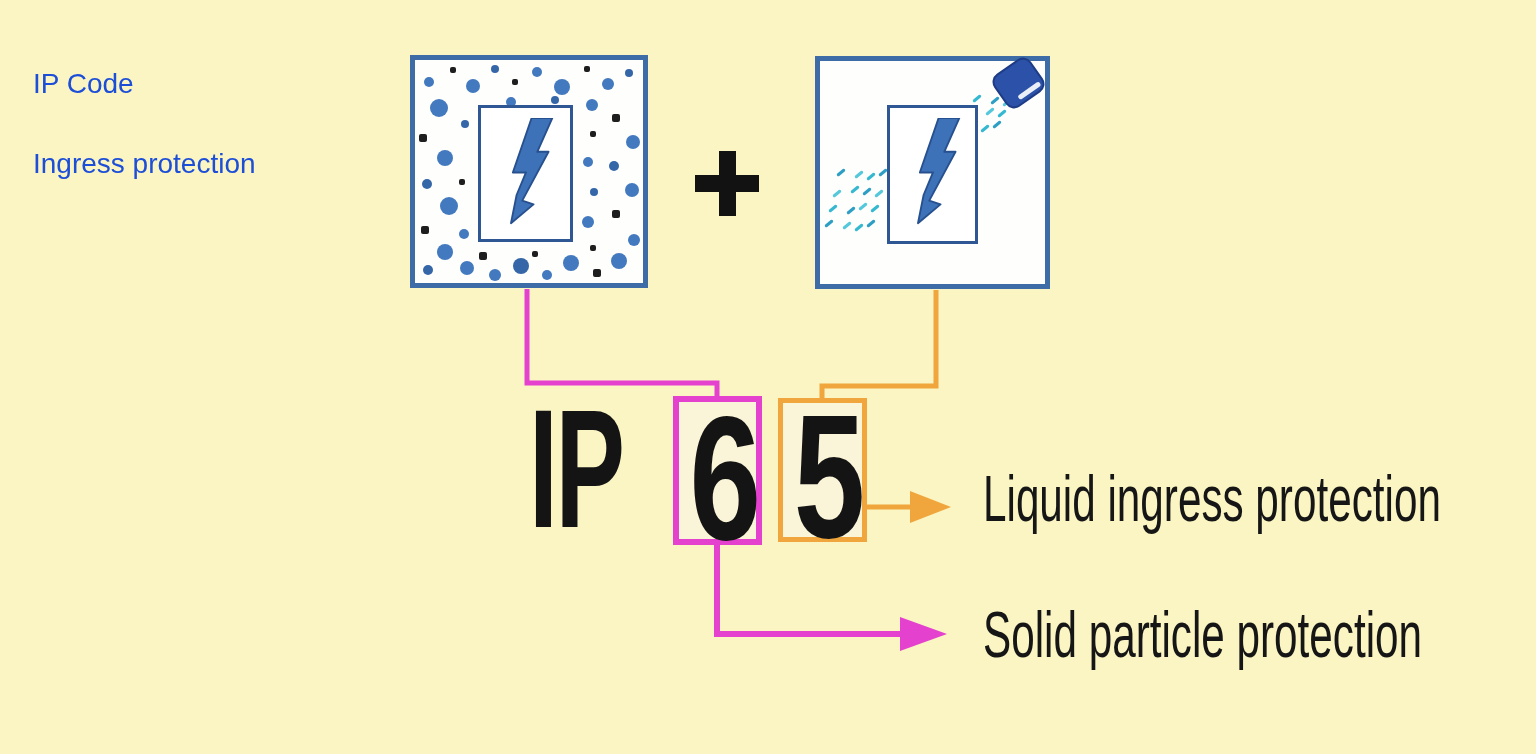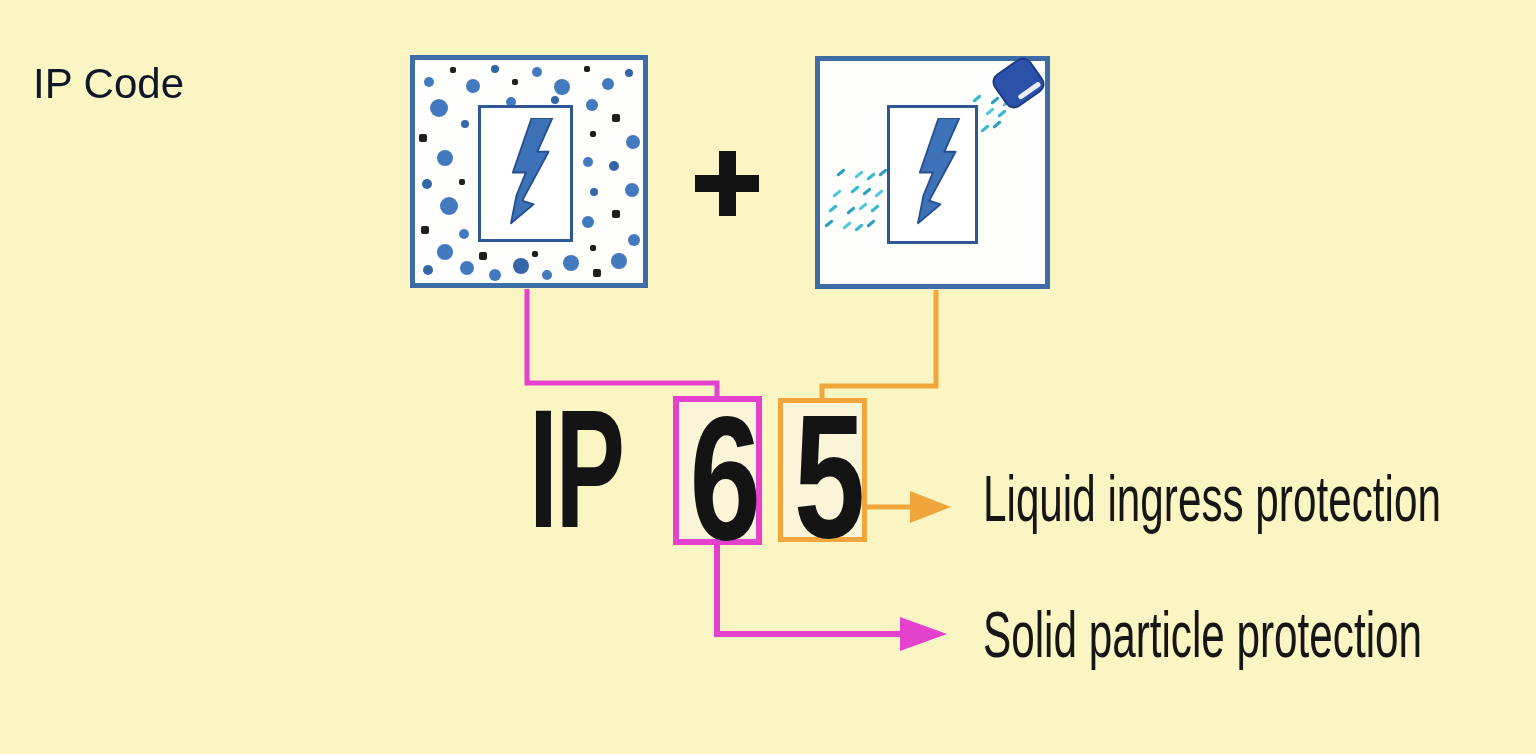--- a/index.html
+++ b/index.html
@@ -3,21 +3,21 @@
 <meta charset="utf-8">
 <style>
   html,body{margin:0;padding:0;}
   body{width:1536px;height:754px;overflow:hidden;background:#FAF5C2;
        font-family:"Liberation Sans", sans-serif;}
   #canvas{position:relative;width:1536px;height:754px;background:#FAF5C2;}
 
   .abs{position:absolute;}
 
   
-  .title-line{position:absolute;left:33px;color:#0f172a;font-size:42px;
+  .title-line{position:absolute;left:33px;color:#1d4ed8;font-size:28px;
               line-height:42px;white-space:nowrap;letter-spacing:0px;}
   #title1{top:63px;}
   #title2{top:143px;}
 
   
   .enclosure{position:absolute;box-sizing:border-box;background:#FEFEFC;
              border:5px solid #3D6CA6;}
   #dust-box{left:410px;top:55px;width:238px;height:233px;}
   #spray-box{left:815px;top:56px;width:235px;height:233px;}
   .inner-rect{position:absolute;box-sizing:border-box;background:#FFFFFF;
@@ -65,20 +65,21 @@
                  transform-origin:0 50%;}
   #label-liquid{top:467px;}
   #label-solid{top:603px;}
 </style>
 </head>
 <body>
 
 <div id="canvas">
 
   <div id="title1" class="title-line">IP Code</div>
+  <div id="title2" class="title-line">Ingress protection</div>
 
   <div id="dust-box" class="enclosure">
     <div class="abs" style="left:0;top:0;right:0;bottom:0;">
         <span class="dot" style="left: 9px; top: 17px; width: 10px; height: 10px; background: rgb(67, 121, 190); border-radius: 50%;"></span>
         <span class="dot" style="left: 35px; top: 7px; width: 6px; height: 6px; background: rgb(30, 30, 30); border-radius: 2px;"></span>
         <span class="dot" style="left: 51px; top: 19px; width: 14px; height: 14px; background: rgb(67, 121, 190); border-radius: 50%;"></span>
         <span class="dot" style="left: 76px; top: 5px; width: 8px; height: 8px; background: rgb(53, 102, 168); border-radius: 50%;"></span>
         <span class="dot" style="left: 97px; top: 19px; width: 6px; height: 6px; background: rgb(30, 30, 30); border-radius: 2px;"></span>
         <span class="dot" style="left: 117px; top: 7px; width: 10px; height: 10px; background: rgb(67, 121, 190); border-radius: 50%;"></span>
         <span class="dot" style="left: 139px; top: 19px; width: 16px; height: 16px; background: rgb(67, 121, 190); border-radius: 50%;"></span>

